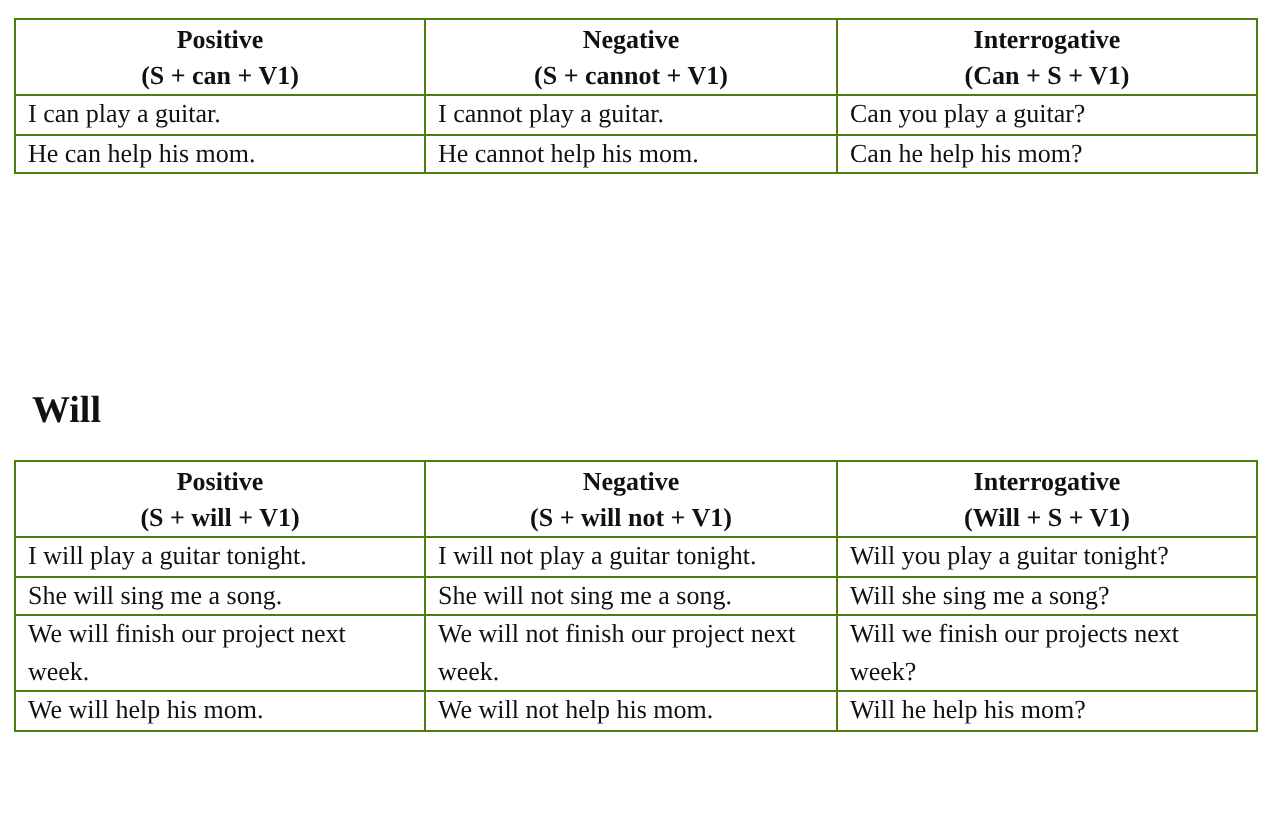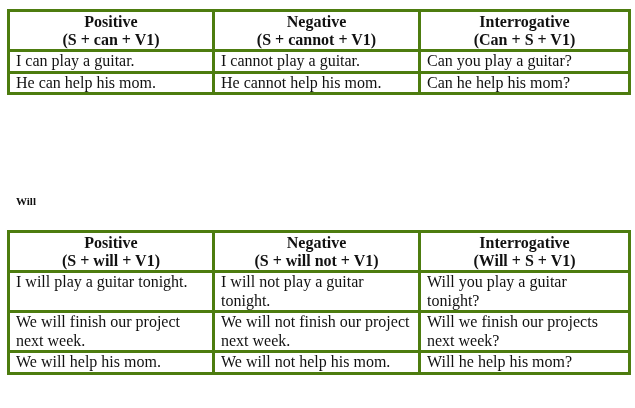--- a/index.html
+++ b/index.html
@@ -1,25 +1,25 @@
 <!DOCTYPE html>
 <html><head>
 <meta charset="utf-8">
 <style>
   html, body { margin: 0; padding: 0; background: #ffffff; }
   body { width: 635px; height: 408px; position: relative; overflow: hidden;
          font-family: "Liberation Serif", "DejaVu Serif", serif; color: #111; }
   table { border-collapse: collapse; position: absolute; left: 7px; width: 621px; table-layout: fixed; }
-  td, th { border: 3px solid #4d7c0f; font-size: 16px; line-height: 18.5px; padding: 0 6px 0 6px;
+  td, th { border: 1px solid #4d7c0f; font-size: 13px; line-height: 18.5px; padding: 0 6px 0 6px;
            vertical-align: top; text-align: left; font-weight: normal; }
   th { font-weight: bold; text-align: center; line-height: 18px; padding-top: 1px; }
   col.c1 { width: 205px; } col.c2 { width: 206px; } col.c3 { width: 210px; }
   #t1 { top: 9px; }
   #t2 { top: 230px; }
-  .section { position: absolute; left: 16px; top: 195px; font-weight: bold; font-size: 11px; }
+  .section { position: absolute; left: 16px; top: 195px; font-weight: bold; font-size: 19px; }
   .hdr-line { display: block; }
 </style>
 </head>
 <body>
 
 <table id="t1">
   <colgroup>
       <col class="c1">
       <col class="c2">
       <col class="c3">
@@ -74,20 +74,25 @@
           <span class="hdr-line">Interrogative</span>
           <span class="hdr-line">(Will + S + V1)</span>
         </th>
   </tr>
   <tr>
     <td>I will play a guitar tonight.</td>
     <td>I will not play a guitar tonight.</td>
     <td>Will you play a guitar tonight?</td>
   </tr>
   <tr>
+    <td>She will sing me a song.</td>
+    <td>She will not sing me a song.</td>
+    <td>Will she sing me a song?</td>
+  </tr>
+  <tr>
     <td>We will finish our project next week.</td>
     <td>We will not finish our project next week.</td>
     <td>Will we finish our projects next week?</td>
   </tr>
   <tr>
     <td>We will help his mom.</td>
     <td>We will not help his mom.</td>
     <td>Will he help his mom?</td>
   </tr>
 </tbody>

